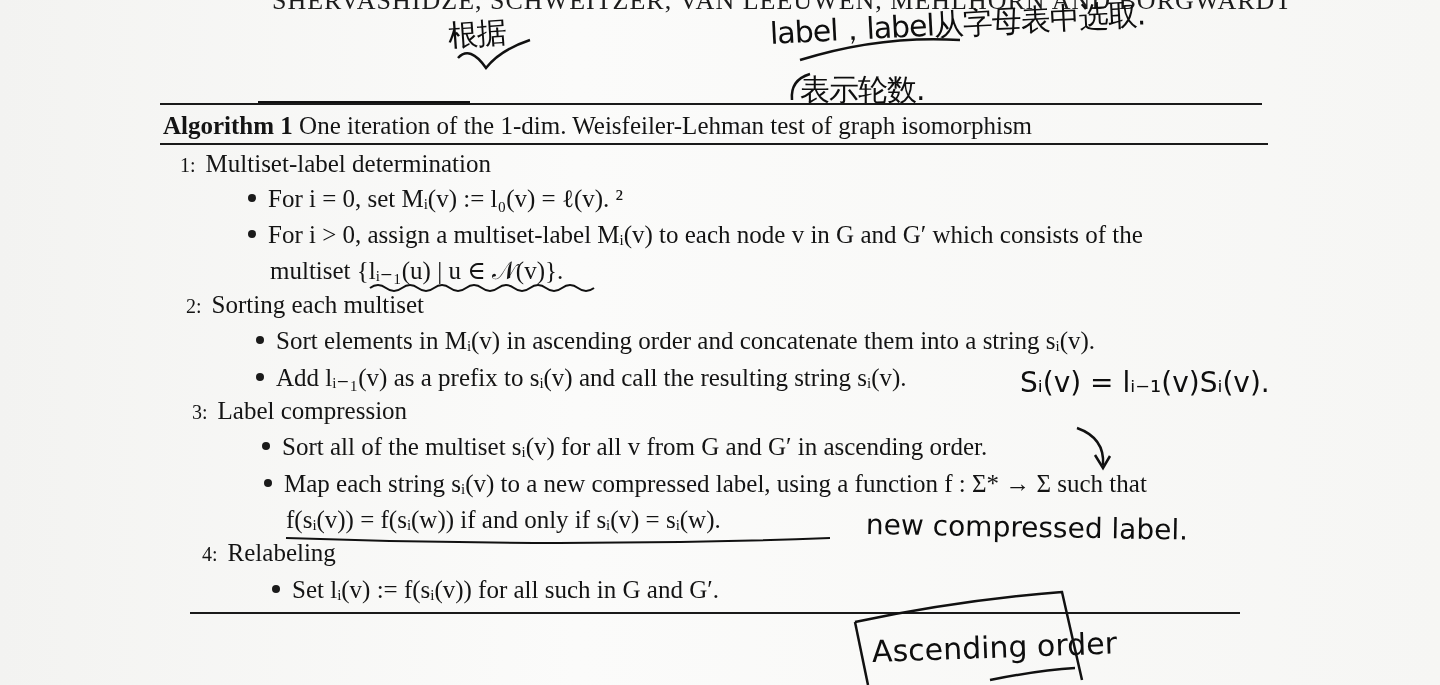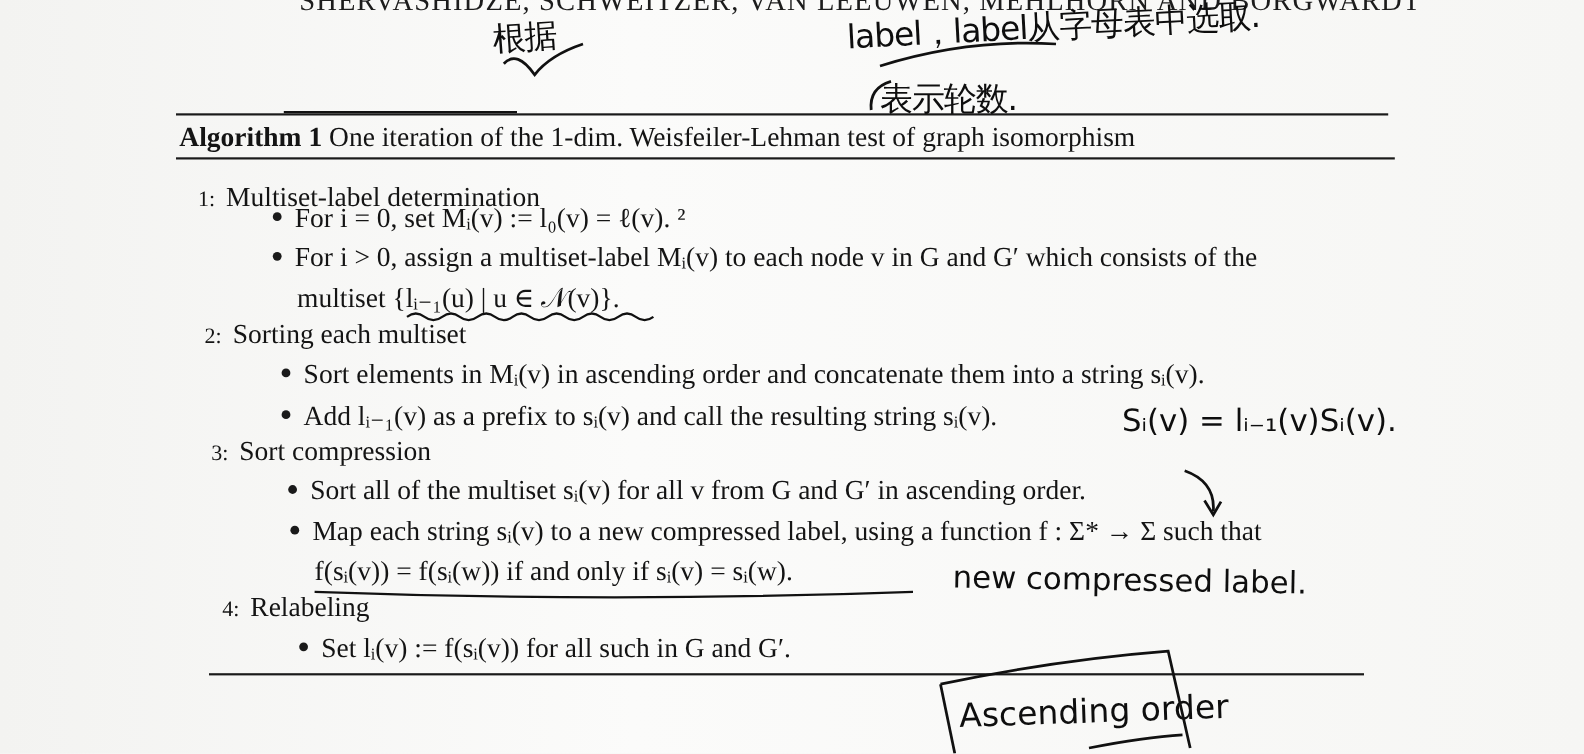--- a/index.html
+++ b/index.html
@@ -121,21 +121,21 @@
 
   <div class="rule top"></div>
 
   <div class="algo-caption">
     <b>Algorithm 1</b>
     <span>One iteration of the 1-dim. Weisfeiler-Lehman test of graph isomorphism</span>
   </div>
 
   <div class="rule mid"></div>
 
-  <div class="step" style="left:180px; top:150px;margin-top:16px;">
+  <div class="step" style="left:180px; top:150px;">
     <span class="num">1:</span><span>Multiset-label determination</span>
   </div>
   <div class="bullet" style="left:248px; top:185px;">
     <span class="dot"></span><span>For i = 0, set Mᵢ(v) := l₀(v) = ℓ(v). ²</span>
   </div>
   <div class="bullet" style="left:248px; top:221px;">
     <span class="dot"></span><span>For i &gt; 0, assign a multiset-label Mᵢ(v) to each node v in G and G′ which consists of the</span>
   </div>
   <div class="cont" style="left:270px; top:256px;">multiset {lᵢ₋₁(u) | u ∈ 𝒩(v)}.</div>
 
@@ -144,21 +144,21 @@
   </div>
   <div class="bullet" style="left:256px; top:327px;">
     <span class="dot"></span><span>Sort elements in Mᵢ(v) in ascending order and concatenate them into a string sᵢ(v).</span>
   </div>
   <div class="bullet" style="left:256px; top:363px;">
     <span class="dot"></span><span>Add lᵢ₋₁(v) as a prefix to sᵢ(v) and call the resulting string sᵢ(v).</span>
   </div>
   <div class="hand en" style="left:1020px; top:366px; font-size:28px;">Sᵢ(v) = lᵢ₋₁(v)Sᵢ(v).</div>
 
   <div class="step" style="left:192px; top:397px;">
-    <span class="num">3:</span><span>Sort compression</span>
+    <span class="num">3:</span><span>Label compression</span>
   </div>
   <div class="bullet" style="left:262px; top:433px;">
     <span class="dot"></span><span>Sort all of the multiset sᵢ(v) for all v from G and G′ in ascending order.</span>
   </div>
   <div class="bullet" style="left:264px; top:470px;">
     <span class="dot"></span><span>Map each string sᵢ(v) to a new compressed label, using a function f : Σ* → Σ such that</span>
   </div>
   <div class="cont" style="left:286px; top:506px;">f(sᵢ(v)) = f(sᵢ(w)) if and only if sᵢ(v) = sᵢ(w).</div>
   <div class="hand en" style="left:866px; top:508px; font-size:28px; transform: rotate(1deg);">new compressed label.</div>
 

